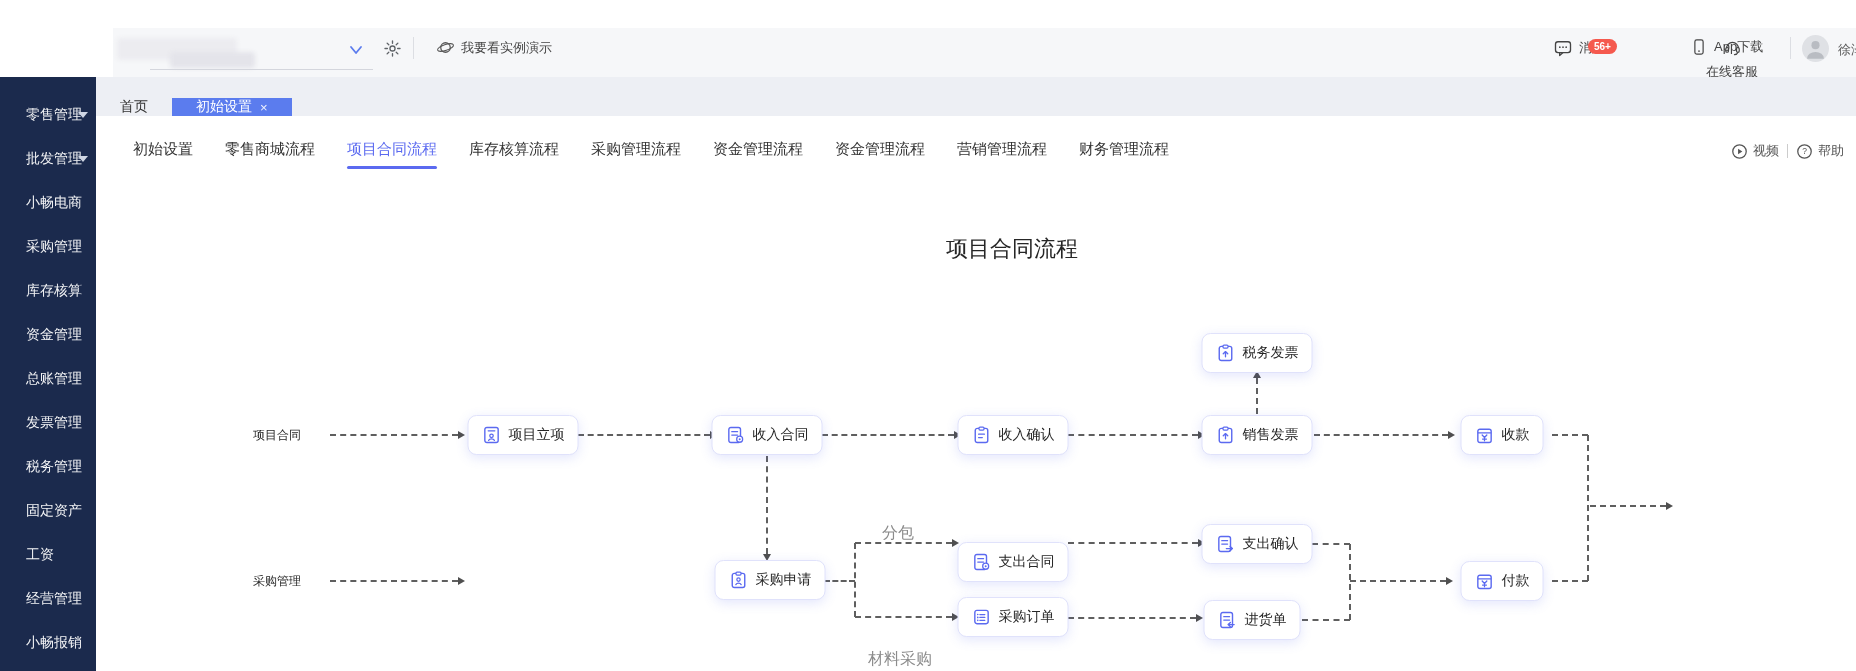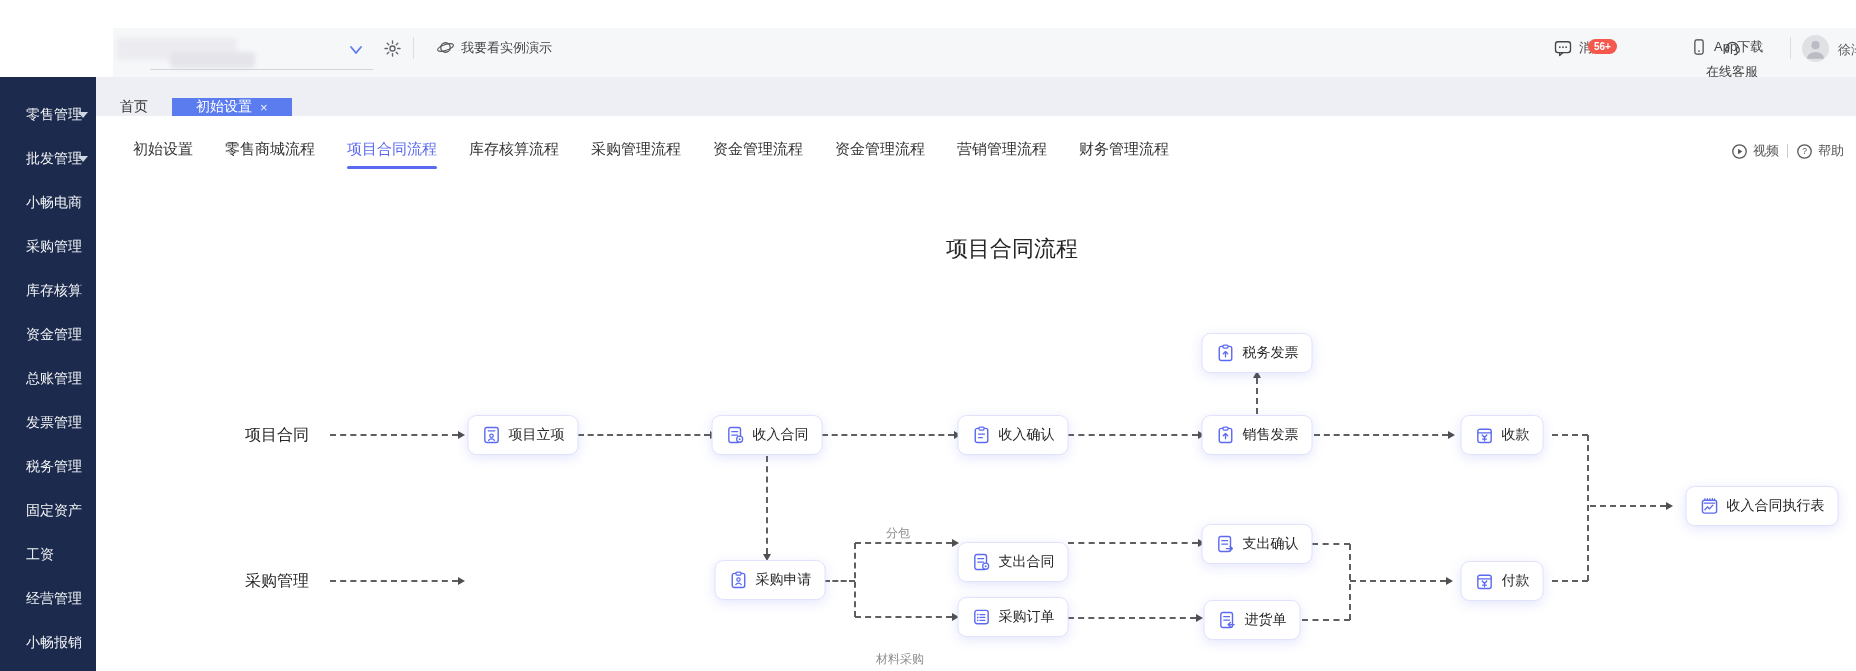--- a/index.html
+++ b/index.html
@@ -49,22 +49,22 @@
   .tools .tdiv{width:1px;height:14px;background:#ccc;}
 
   .fc-title{position:absolute;left:916px;top:118px;transform:translateX(-50%);
             font-size:22px;font-weight:500;color:#262626;}
 
   
   .fc{position:absolute;left:-96px;top:-116px;width:1856px;height:671px;pointer-events:none;}
   .fnode{position:absolute;transform:translate(-50%,-50%);background:#fff;border:1px solid #e0e2fb;
          border-radius:9px;box-shadow:0 3px 12px rgba(91,106,240,.17);display:flex;align-items:center;
          gap:7px;padding:9px 13px;font-size:14px;color:#262626;white-space:nowrap;pointer-events:auto;cursor:pointer;}
-  .flabel{position:absolute;transform:translate(-50%,-50%);font-size:16px;color:#262626;white-space:nowrap;}
-  .elabel{position:absolute;transform:translate(-50%,-50%);font-size:12px;color:#8c8c8c;white-space:nowrap;}
+  .flabel{position:absolute;transform:translate(-50%,-50%);font-size:12px;color:#262626;white-space:nowrap;}
+  .elabel{position:absolute;transform:translate(-50%,-50%);font-size:16px;color:#8c8c8c;white-space:nowrap;}
   .eh{position:absolute;border-top:2px dashed #5f5f5f;}
   .ev{position:absolute;border-left:2px dashed #5f5f5f;}
   .ah-r{position:absolute;right:-7px;top:-5px;width:0;height:0;border-left:7px solid #4f4f4f;
         border-top:4px solid transparent;border-bottom:4px solid transparent;}
   .ah-u{position:absolute;left:-5px;top:-7px;width:0;height:0;border-bottom:7px solid #4f4f4f;
         border-left:4px solid transparent;border-right:4px solid transparent;}
   .ah-d{position:absolute;left:-5px;bottom:-7px;width:0;height:0;border-top:7px solid #4f4f4f;
         border-left:4px solid transparent;border-right:4px solid transparent;}
   svg{display:block;}
 </style>
@@ -410,27 +410,16 @@
         <div class="fnode" style="left: 1502px; top: 581px;">
           <span>
             <svg width="20" height="20" viewBox="0 0 24 24">
               <rect x="4" y="5" width="16" height="16" rx="2.5" fill="none" stroke="#5b6af0" stroke-width="1.7"></rect>
               <path d="M4 9.5h16" stroke="#5b6af0" stroke-width="1.5"></path>
               <path d="M9.2 12l2.8 3 2.8-3 M12 15v4 M9.6 16.8h4.8" fill="none" stroke="#5b6af0" stroke-width="1.5" stroke-linecap="round" stroke-linejoin="round"></path>
             </svg>
           </span>
           <span>付款</span>
         </div>
-        <div class="fnode" style="left: 1762px; top: 506px;">
-          <span>
-            <svg width="20" height="20" viewBox="0 0 24 24">
-              <rect x="3.5" y="5" width="17" height="15.5" rx="2.5" fill="none" stroke="#5b6af0" stroke-width="1.7"></rect>
-              <path d="M5 8.5h14" stroke="#5b6af0" stroke-width="1.3"></path>
-              <path d="M6.5 5V3 M9.5 5V3 M12.5 5V3 M15.5 5V3 M18 5V3.5" stroke="#5b6af0" stroke-width="1.4" stroke-linecap="round"></path>
-              <path d="M6.5 16.5l3-3.5 2.5 2.5 4-4.5" fill="none" stroke="#5b6af0" stroke-width="1.6" stroke-linecap="round" stroke-linejoin="round"></path>
-            </svg>
-          </span>
-          <span>收入合同执行表</span>
-        </div>
       </div>
   </div>
 
 </div>
 
 </body></html>

